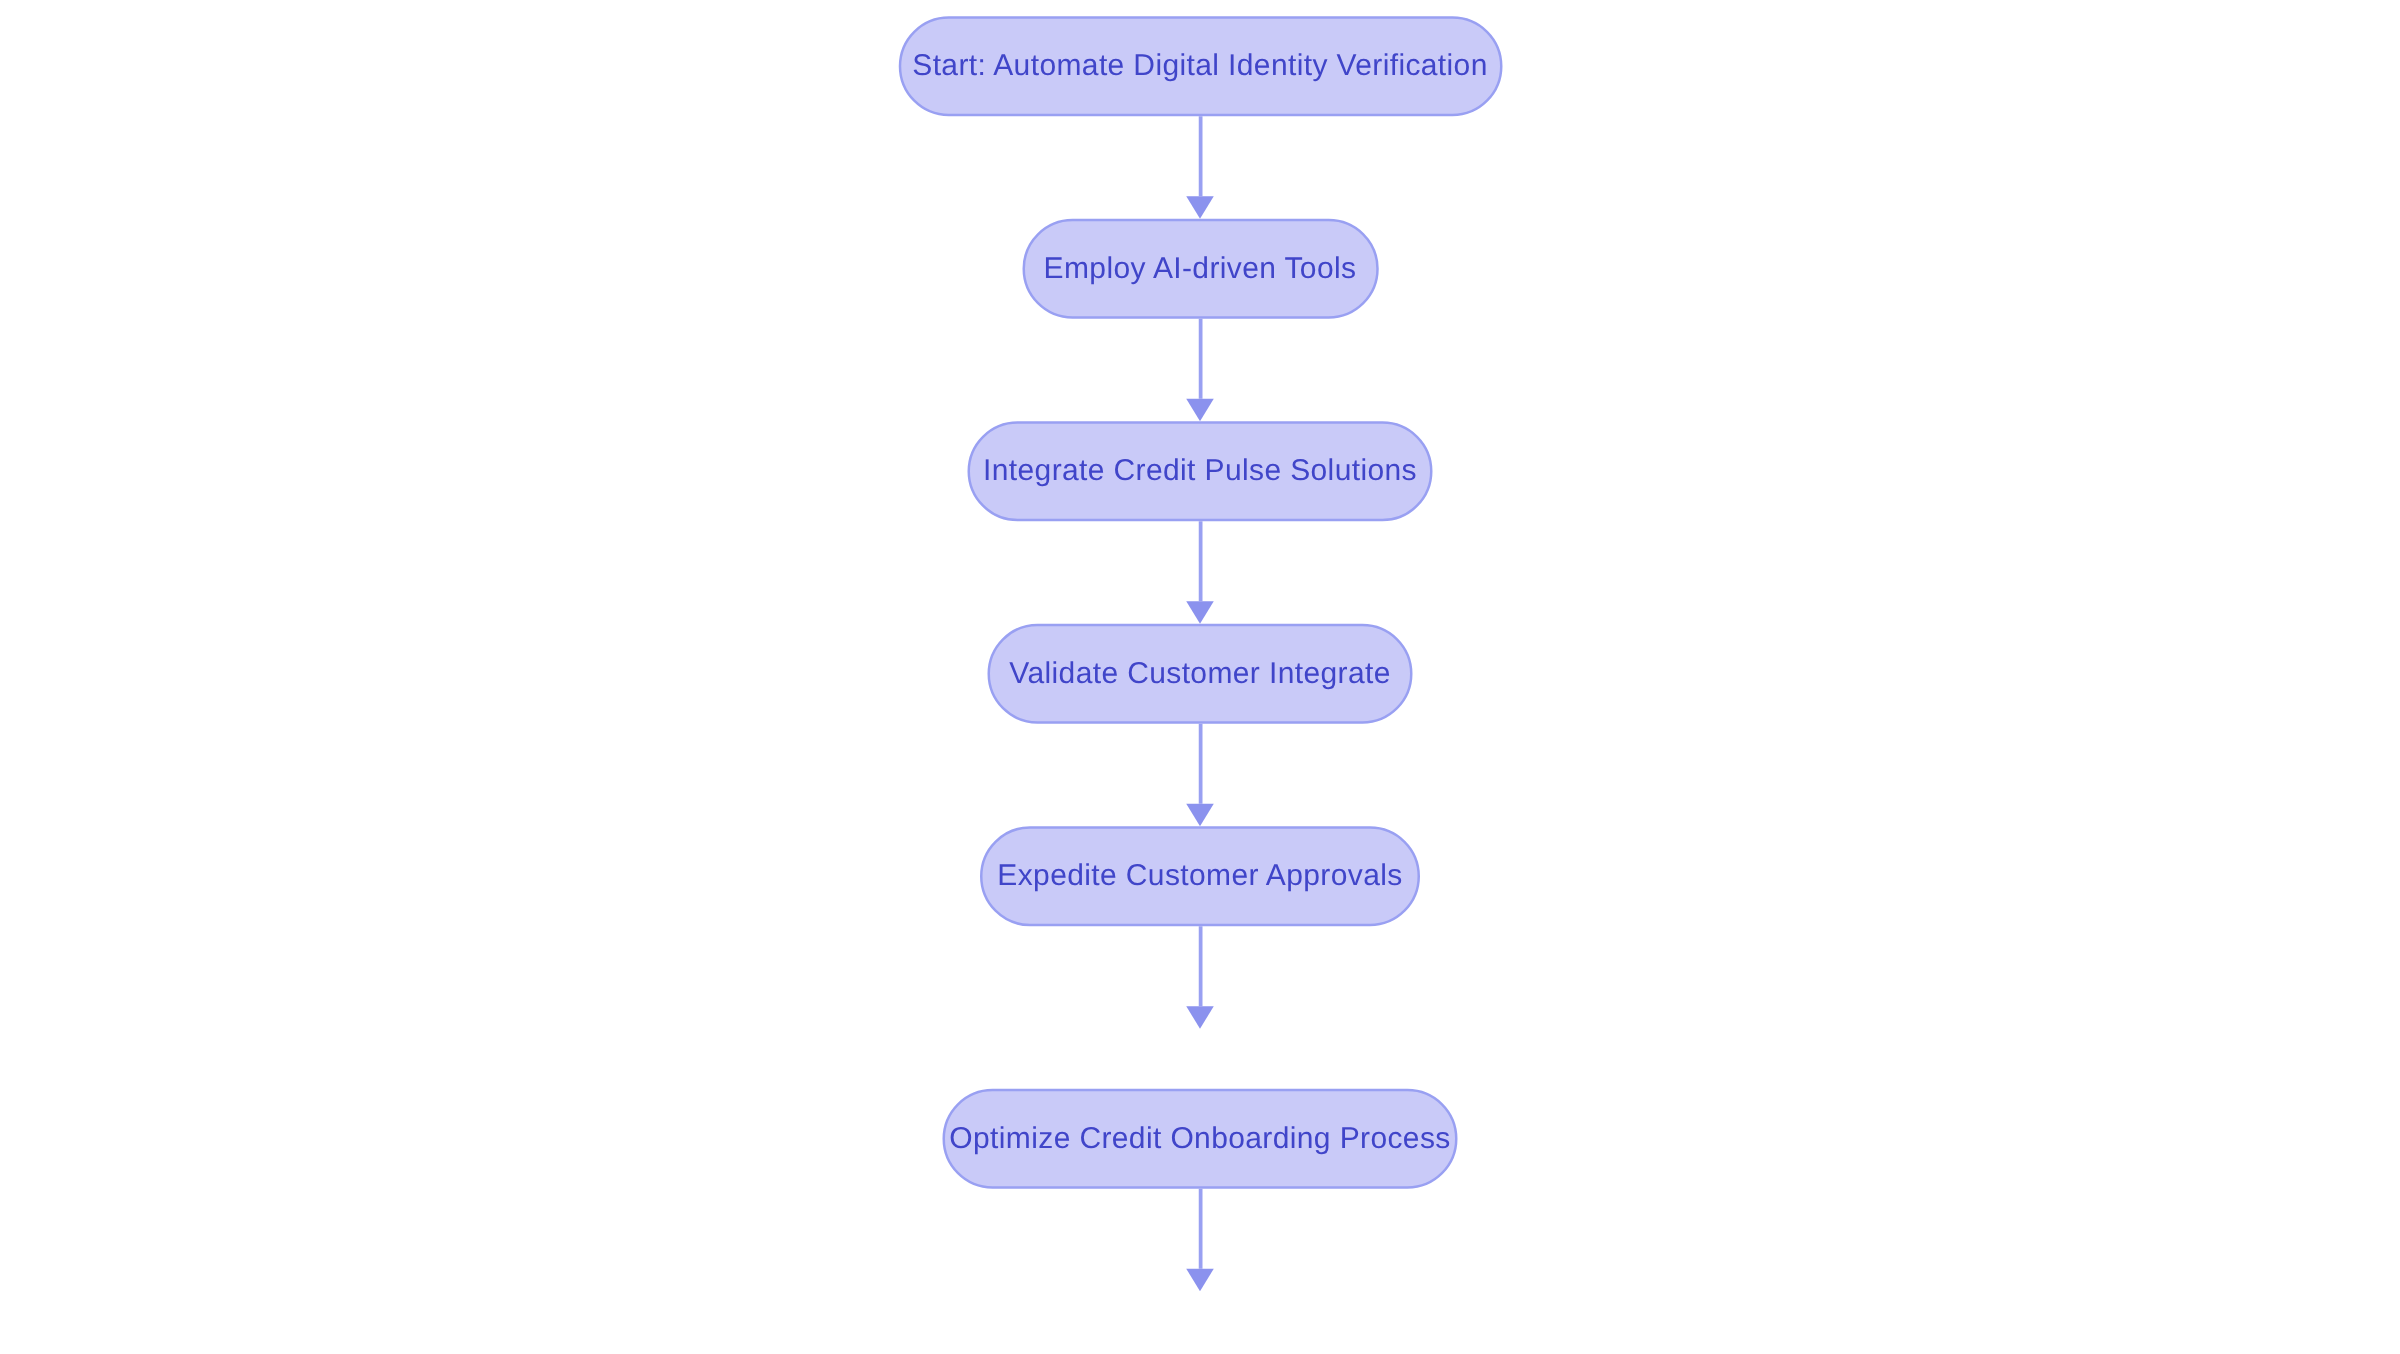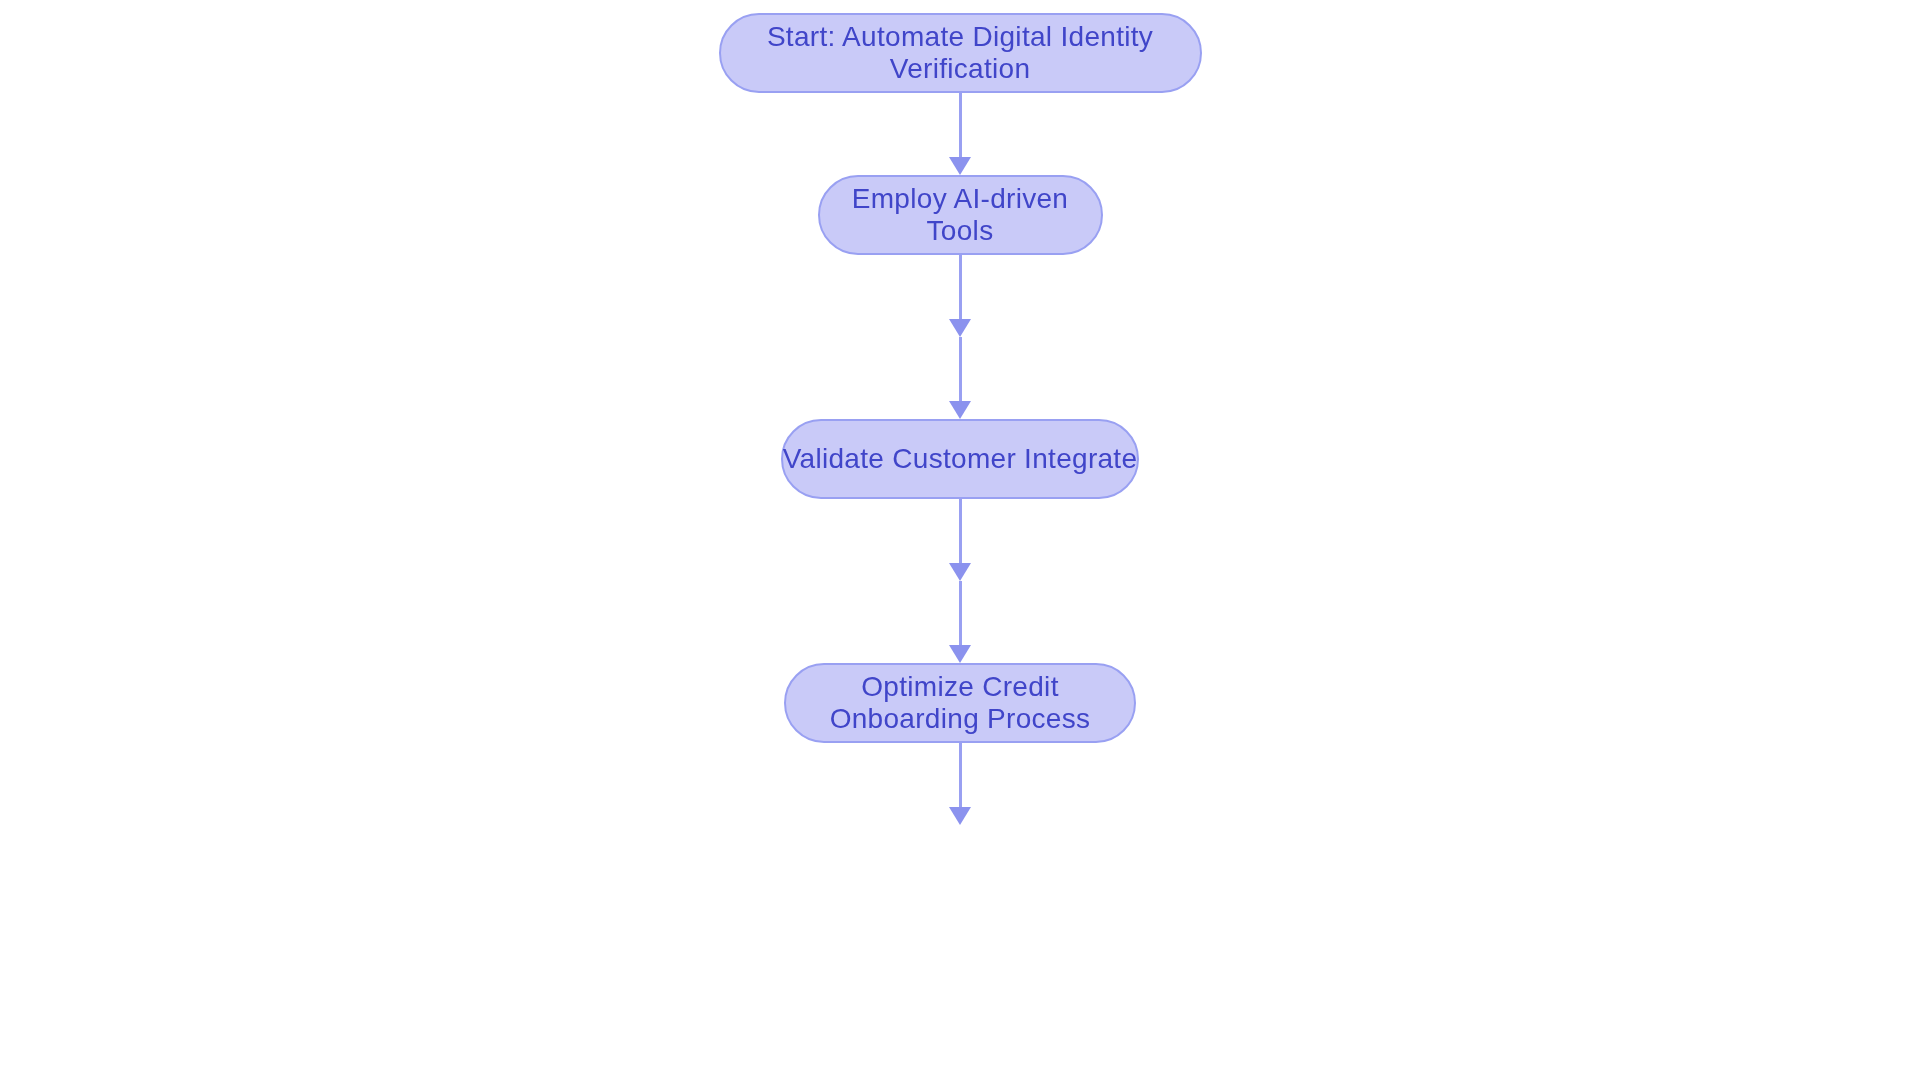--- a/index.html
+++ b/index.html
@@ -20,21 +20,21 @@
     flex-direction: column;
     align-items: center;
   }
 
   .flow-node {
     height: 80px;
     border-radius: 40px;
     background: #c9caf8;
     border: 2px solid #99a0f2;
     color: #4045c9;
-    font-size: 28px;
+    font-size: 24px;
     letter-spacing: 0.3px;
     display: flex;
     align-items: center;
     justify-content: center;
     text-align: center;
     flex: 0 0 auto;
   }
 
   
   .flow-node:nth-of-type(1)  { width: 483px; }
@@ -84,35 +84,41 @@
 
   <div class="flow-node">
     <span>Employ AI-driven Tools</span>
   </div>
 
   <div class="flow-connector">
     <div class="connector-line"></div>
     <div class="connector-arrowhead"></div>
   </div>
 
+  <div class="flow-node">
+    <span>Integrate Credit Pulse Solutions</span>
+  </div>
 
   <div class="flow-connector">
     <div class="connector-line"></div>
     <div class="connector-arrowhead"></div>
   </div>
 
   <div class="flow-node">
     <span>Validate Customer Integrate</span>
   </div>
 
   <div class="flow-connector">
     <div class="connector-line"></div>
     <div class="connector-arrowhead"></div>
   </div>
 
+  <div class="flow-node">
+    <span>Expedite Customer Approvals</span>
+  </div>
 
   <div class="flow-connector">
     <div class="connector-line"></div>
     <div class="connector-arrowhead"></div>
   </div>
 
   <div class="flow-node">
     <span>Optimize Credit Onboarding Process</span>
   </div>
 

